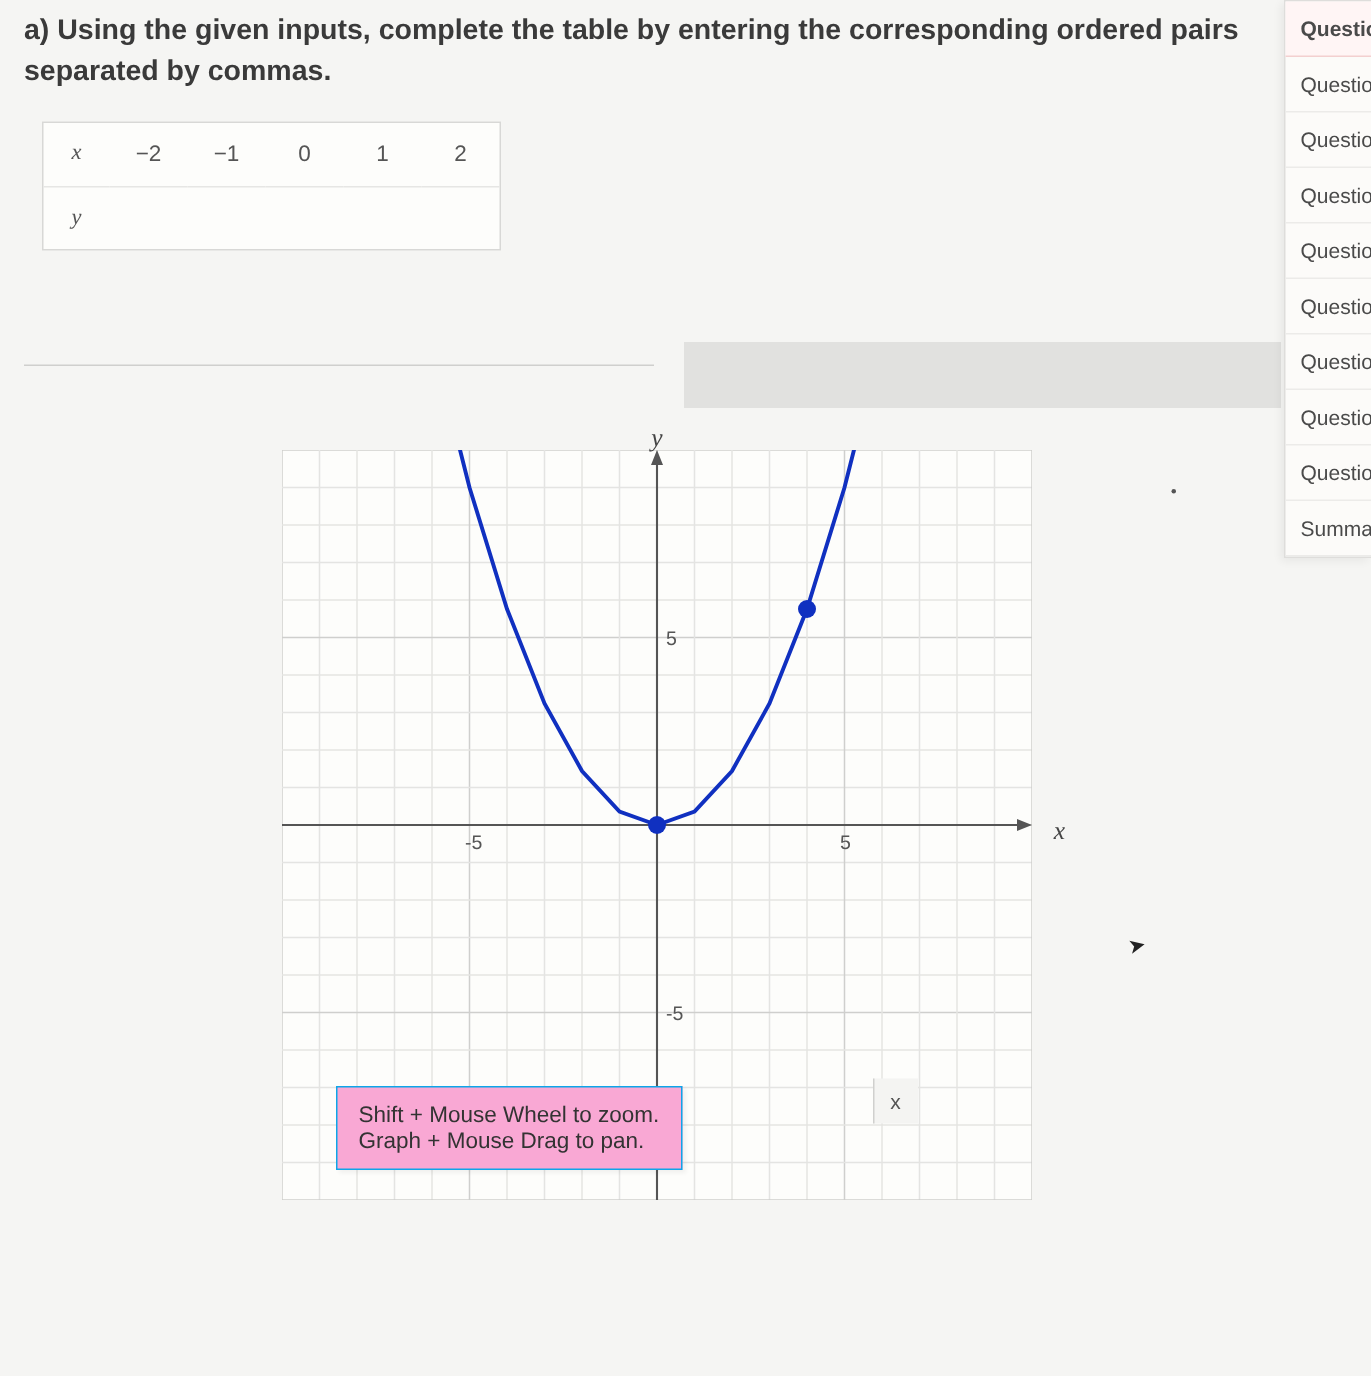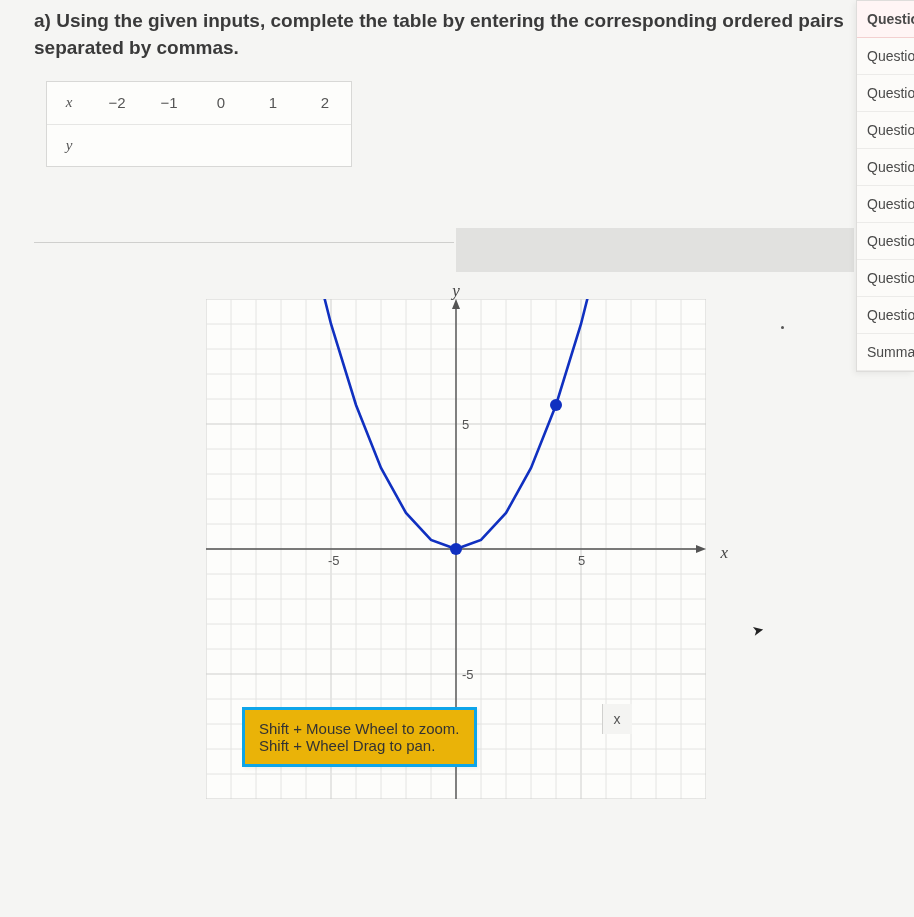--- a/index.html
+++ b/index.html
@@ -8,21 +8,20 @@
       background: #f5f5f3;
       color: #3a3a3a;
       width: 914px;
       height: 917px;
       overflow: hidden;
       position: relative;
     }
     .main {
       padding: 8px 0 0 16px;
       width: 870px;
-      margin-left: 18px;
     }
     .part-label {
       font-size: 19px;
       font-weight: 600;
       color: #3a3a3a;
       padding: 0 4px 8px 0;
       line-height: 1.4;
     }
     .table-wrap {
       margin: 12px 0 0 12px;
@@ -87,23 +86,23 @@
       right: -22px;
       top: 244px;
       font-family: Georgia, serif;
       font-style: italic;
       font-size: 17px;
       color: #444;
     }
     .tooltip-box {
       position: absolute;
       left: 36px;
-      bottom: 32px;
-      background: #eab308;
-      border: 3px solid #0ea5e9;
+      bottom: 20px;
+      background: #f9a8d4;
+      border: 1px solid #0ea5e9;
       padding: 10px 14px;
       font-size: 15px;
       color: #333;
       box-shadow: 2px 2px 3px rgba(0,0,0,0.05);
     }
     .tooltip-close {
       position: absolute;
       right: -158px;
       bottom: 30px;
       width: 30px;
@@ -255,21 +254,21 @@
         <path id="curve" fill="none" stroke="#1030c0" stroke-width="2.6" d="M100.0 -74.0 L125.0 25.0 L150.0 106.0 L175.0 169.0 L200.0 214.0 L225.0 241.0 L250.0 250.0 L275.0 241.0 L300.0 214.0 L325.0 169.0 L350.0 106.0 L375.0 25.0 L400.0 -74.0"></path>
 
         <g id="pts">
             <circle cx="250" cy="250" r="6" fill="#1030c0"></circle>
             <circle cx="350" cy="106" r="6" fill="#1030c0"></circle>
           </g>
       </svg>
 
       <div class="tooltip-box">
         <div>Shift + Mouse Wheel to zoom.</div>
-        <div>Shift + Wheel Drag to pan.</div>
+        <div>Graph + Mouse Drag to pan.</div>
         <div class="tooltip-close">x</div>
       </div>
     </div>
   </div>
 
 </div>
 
 <div class="grey-box"></div>
 <div class="chart-title-dot"></div>
 

